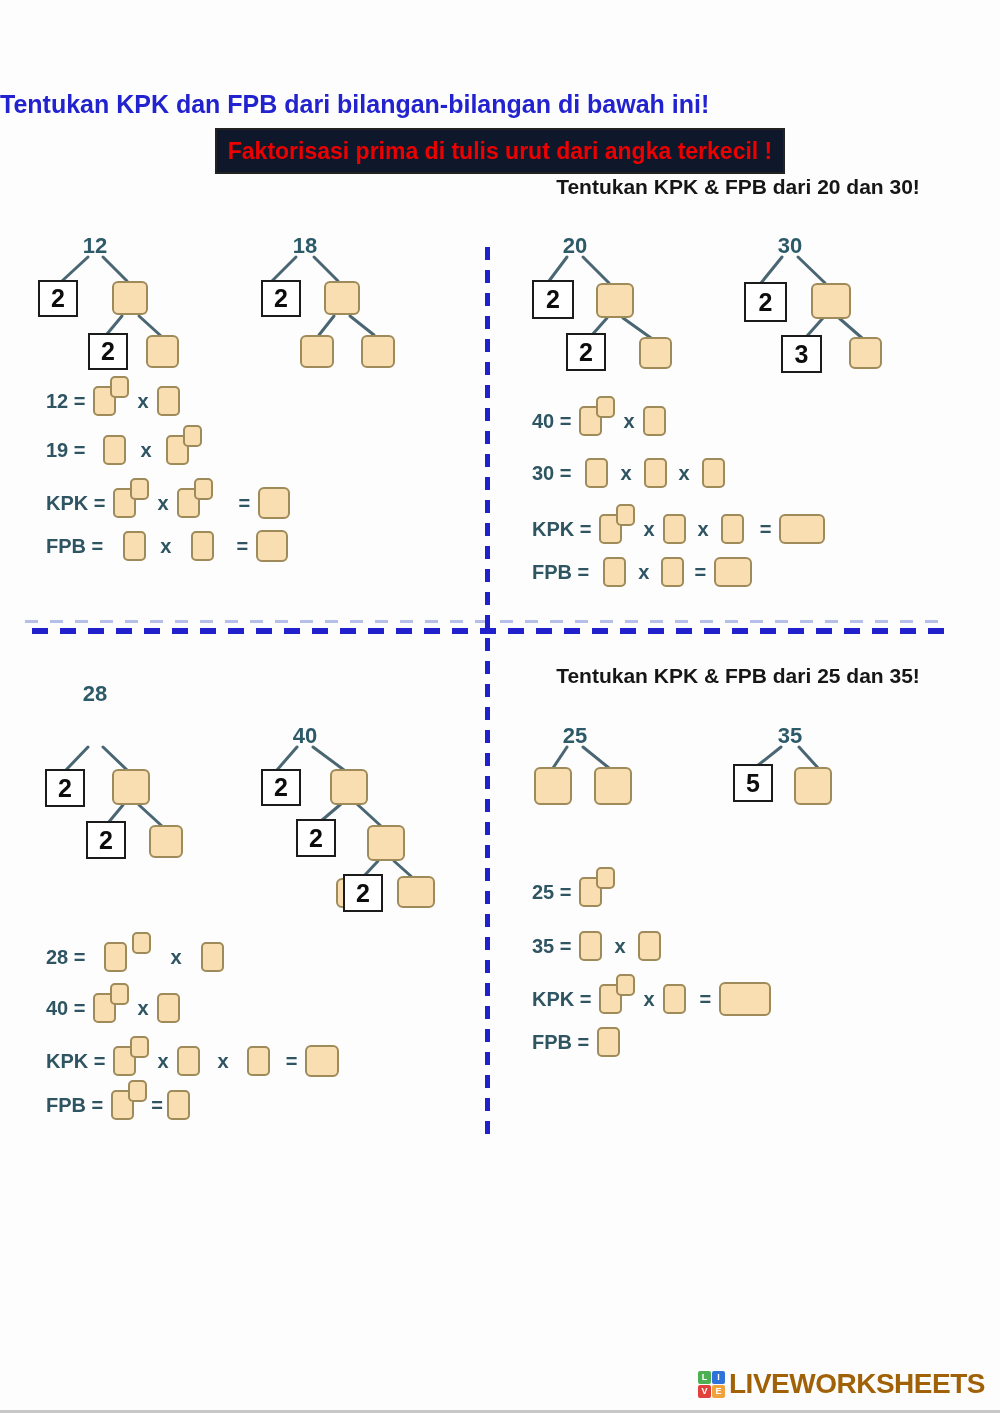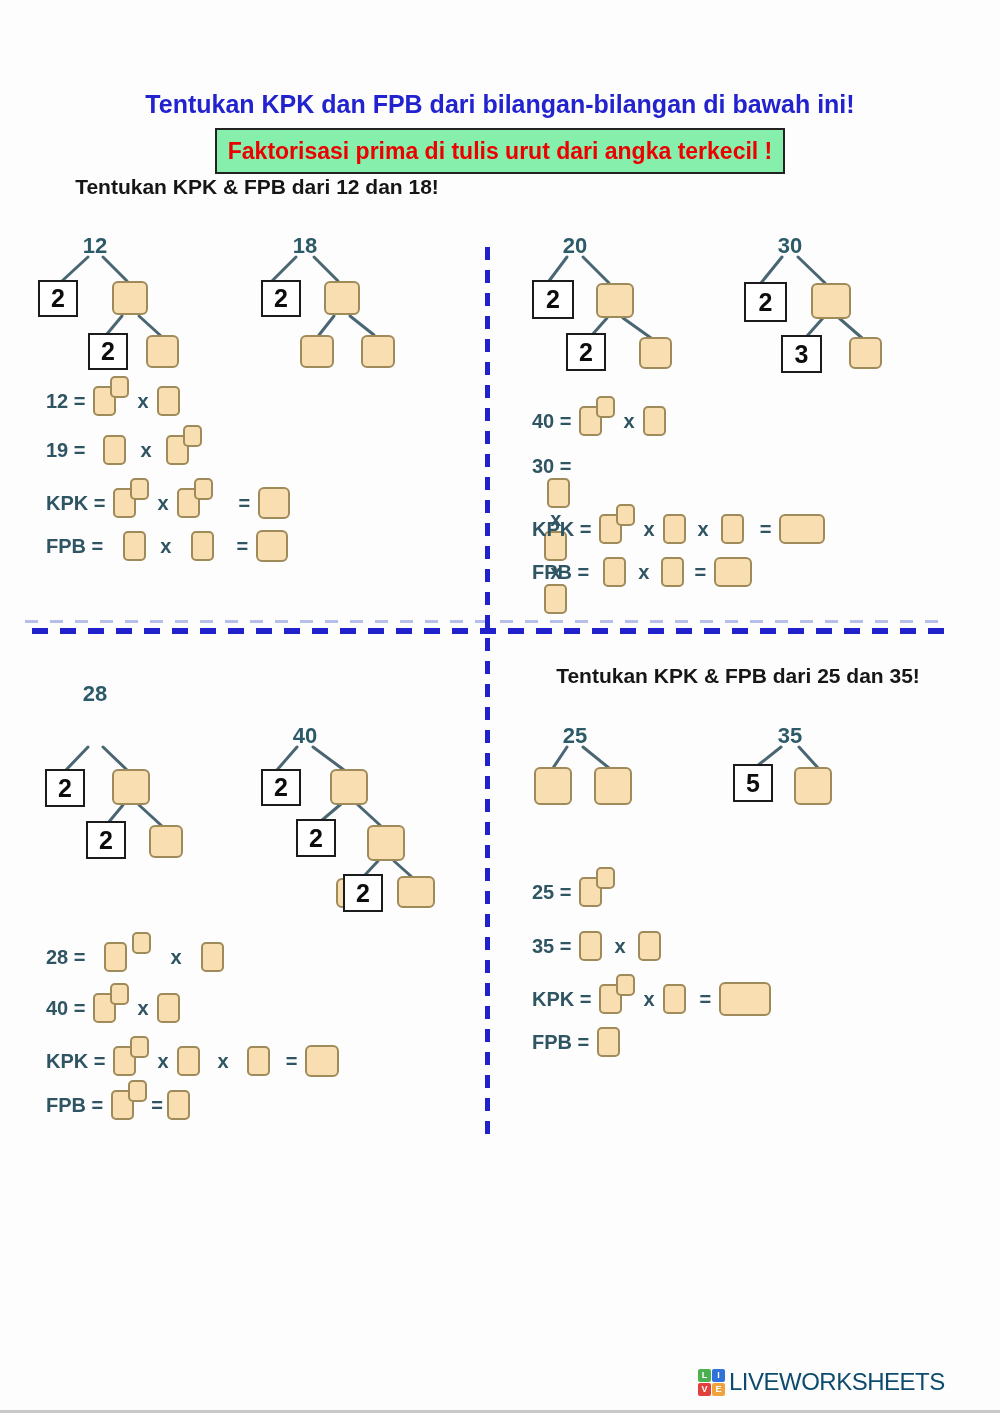--- a/index.html
+++ b/index.html
@@ -1,22 +1,22 @@
 <!DOCTYPE html>
 <html><head>
 <meta charset="utf-8">
 <style>
   html,body { margin:0; padding:0; background:#ffffff; }
   .page { position:relative; width:1000px; height:1413px; background:#fdfdfd;
           font-family:"Liberation Sans", sans-serif; overflow:hidden; }
 
-  .title { position:absolute; left:0; right:0; top:90px; text-align:center;
+  .title { position:absolute; left:0; right:0; top:90px; 
            color:#2222cf; font-size:25px; font-weight:bold; }
   .subtitle-box { position:absolute; left:215px; top:128px; width:566px; height:42px;
-                  border:2px solid #222; background:#86efac;
+                  border:2px solid #222; background:#0f172a;
                   display:flex; align-items:center; justify-content:center; }
   .subtitle { color:#ec0000; font-size:23px; font-weight:bold; }
 
   .qheading { position:absolute; font-size:21px; font-weight:bold; color:#161616;
               text-align:center; white-space:nowrap; }
 
   svg.lines { position:absolute; left:0; top:0; pointer-events:none; }
   svg.lines line { stroke:#4a6673; stroke-width:3; stroke-linecap:round; }
 
   .rootnum { position:absolute; width:40px; text-align:center;
@@ -47,21 +47,21 @@
           background:repeating-linear-gradient(to bottom,#2121cc 0 13px,transparent 13px 23px); }
 
   .logo { position:absolute; left:698px; top:1368px; display:flex; align-items:center; }
   .logo-grid { width:27px; height:27px; display:grid;
                grid-template-columns:1fr 1fr; grid-template-rows:1fr 1fr;
                gap:1px; margin-right:4px; }
   .logo-sq { display:flex; align-items:center; justify-content:center;
              color:#fff; font-size:9px; font-weight:bold; border-radius:2px; }
   .sq-l { background:#4caf50; } .sq-i { background:#2f72d9; }
   .sq-v { background:#e2403a; } .sq-e { background:#f0a23c; }
-  .logo-word { font-size:24px; font-weight:normal; color:#0c4a6e; letter-spacing:-0.5px; }
+  .logo-word { font-size:28px; font-weight:bold; color:#a16207; letter-spacing:-0.5px; }
 
   .bottom-edge { position:absolute; left:0; bottom:0; width:100%; height:3px; background:#c8c8c8; }
 </style>
 </head>
 <body>
 
 <div class="page">
 
   <svg class="lines" width="1000" height="1413">
     <g>
@@ -110,21 +110,21 @@
       <line x1="781" y1="747" x2="757" y2="766"></line>
         <line x1="799" y1="747" x2="819" y2="769"></line>
     </g>
   </svg>
 
   <div class="title">Tentukan KPK dan FPB dari bilangan-bilangan di bawah ini!</div>
   <div class="subtitle-box">
     <span class="subtitle">Faktorisasi prima di tulis urut dari angka terkecil !</span>
   </div>
 
-  <div class="qheading" style="left:57px; top:175px; width:400px;">Tentukan KPK &amp; FPB dari 12 dan 18!</div>
+  <div class="qheading" style="left:540px; top:175px; width:396px;">Tentukan KPK &amp; FPB dari 20 dan 30!</div>
   <div class="qheading" style="left:540px; top:664px; width:396px;">Tentukan KPK &amp; FPB dari 25 dan 35!</div>
 
   <div class="rootnum" style="left:75px; top:233px;">12</div>
   <div class="wbox" style="left:38px; top:280px;">2</div>
   <div class="obox" style="left:112px; top:281px;"></div>
   <div class="wbox" style="left:88px; top:333px;">2</div>
   <div class="obox" style="left:146px; top:335px; width:33px; height:33px;"></div>
 
   <div class="rootnum" style="left:285px; top:233px;">18</div>
   <div class="wbox" style="left:261px; top:280px;">2</div>
@@ -200,21 +200,21 @@
     <span class="er"></span>
   </div>
 
   <div class="eqrow" style="left:532px; top:403px;">
     <span class="eqlabel">40 =</span>
     <span class="eb"></span>
       <span class="es"></span>
     <span class="op">x</span>
     <span class="eb"></span>
   </div>
-  <div class="eqrow" style="left:532px; top:455px;flex-direction:column;">
+  <div class="eqrow" style="left:532px; top:455px;">
     <span class="eqlabel">30 =</span>
     <span class="eb" style="margin-left:6px;"></span>
     <span class="op" style="margin:0 12px;">x</span>
     <span class="eb"></span>
     <span class="op" style="margin:0 12px;">x</span>
     <span class="eb"></span>
   </div>
   <div class="eqrow" style="left:532px; top:511px;">
     <span class="eqlabel">KPK =</span>
     <span class="eb"></span>

